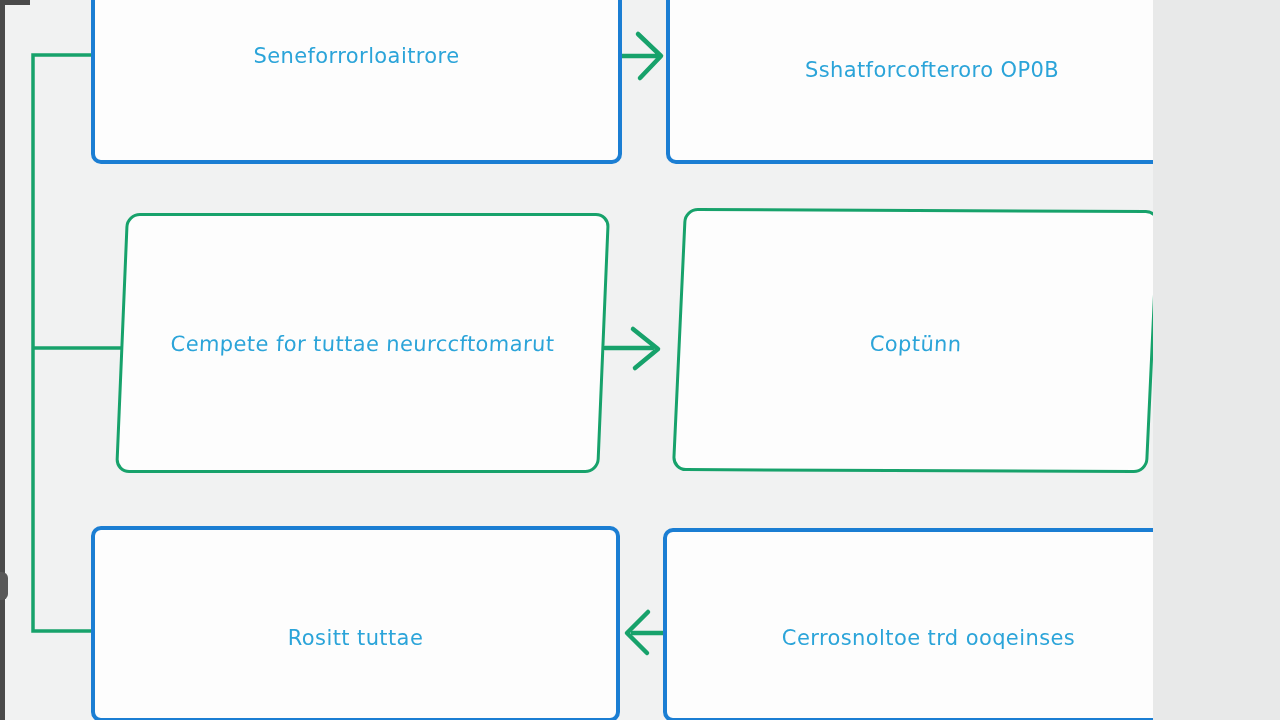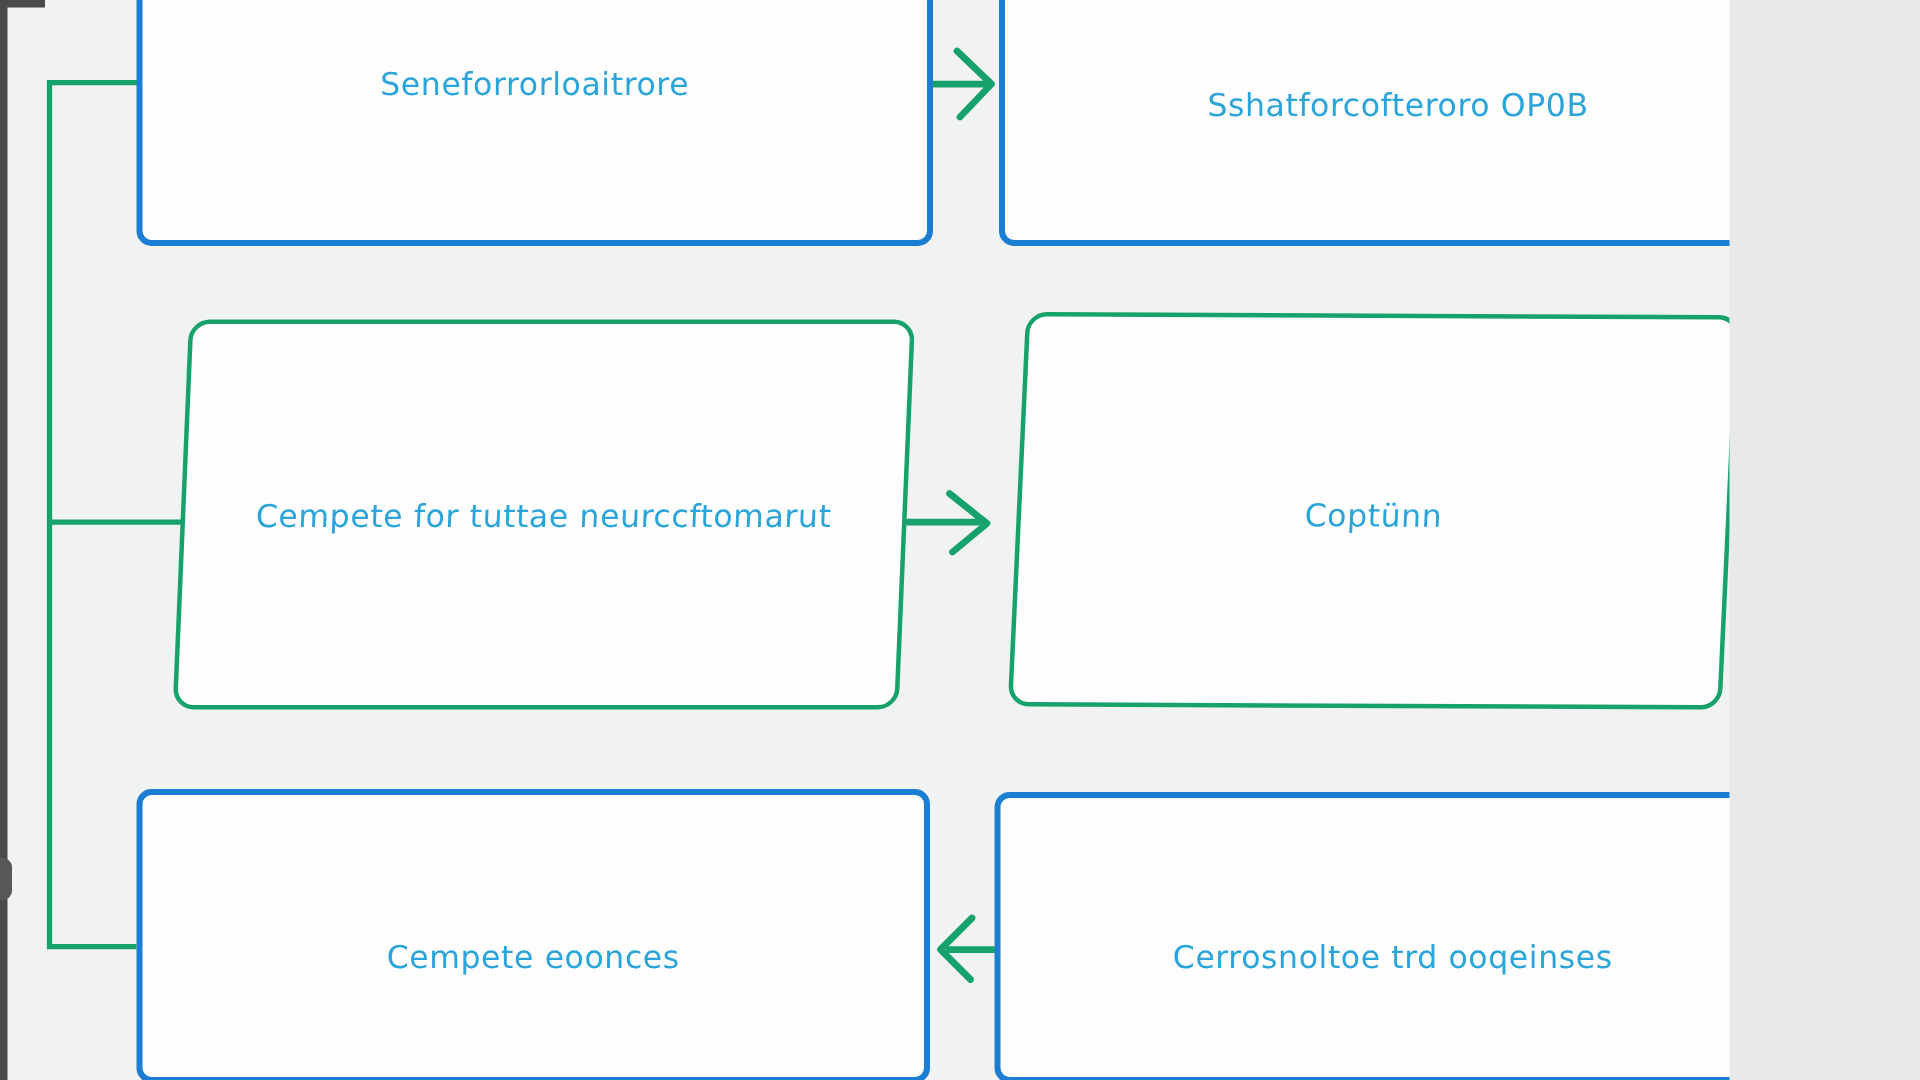--- a/index.html
+++ b/index.html
@@ -59,21 +59,21 @@
 
   <div class="node green" style="left:126px;top:213px;width:484px;height:260px;transform:skewX(-2.4deg);transform-origin:top left;">
     <span class="label" style="top:128px">Cempete for tuttae neurccftomarut</span>
   </div>
 
   <div class="node green" style="left:684px;top:208px;width:476px;height:263px;transform:skewX(-2.4deg) rotate(0.25deg);transform-origin:top left;">
     <span class="label" style="top:132px">Coptünn</span>
   </div>
 
   <div class="node blue" style="left:91px;top:526px;width:529px;height:196px;">
-    <span class="label" style="top:108px">Cempete eoonces</span>
+    <span class="label" style="top:108px">Rositt tuttae</span>
   </div>
 
   <div class="node blue" style="left:663px;top:528px;width:531px;height:194px;">
     <span class="label" style="top:106px">Cerrosnoltoe trd ooqeinses</span>
   </div>
 
   <div class="edge-strip" style="left:0;top:0;width:5px;height:720px;"></div>
   <div class="edge-strip" style="left:0;top:0;width:30px;height:5px;"></div>
   <div class="edge-strip" style="left:0;top:572px;width:8px;height:28px;background:#585858;border-radius:0 6px 6px 0;"></div>
 

